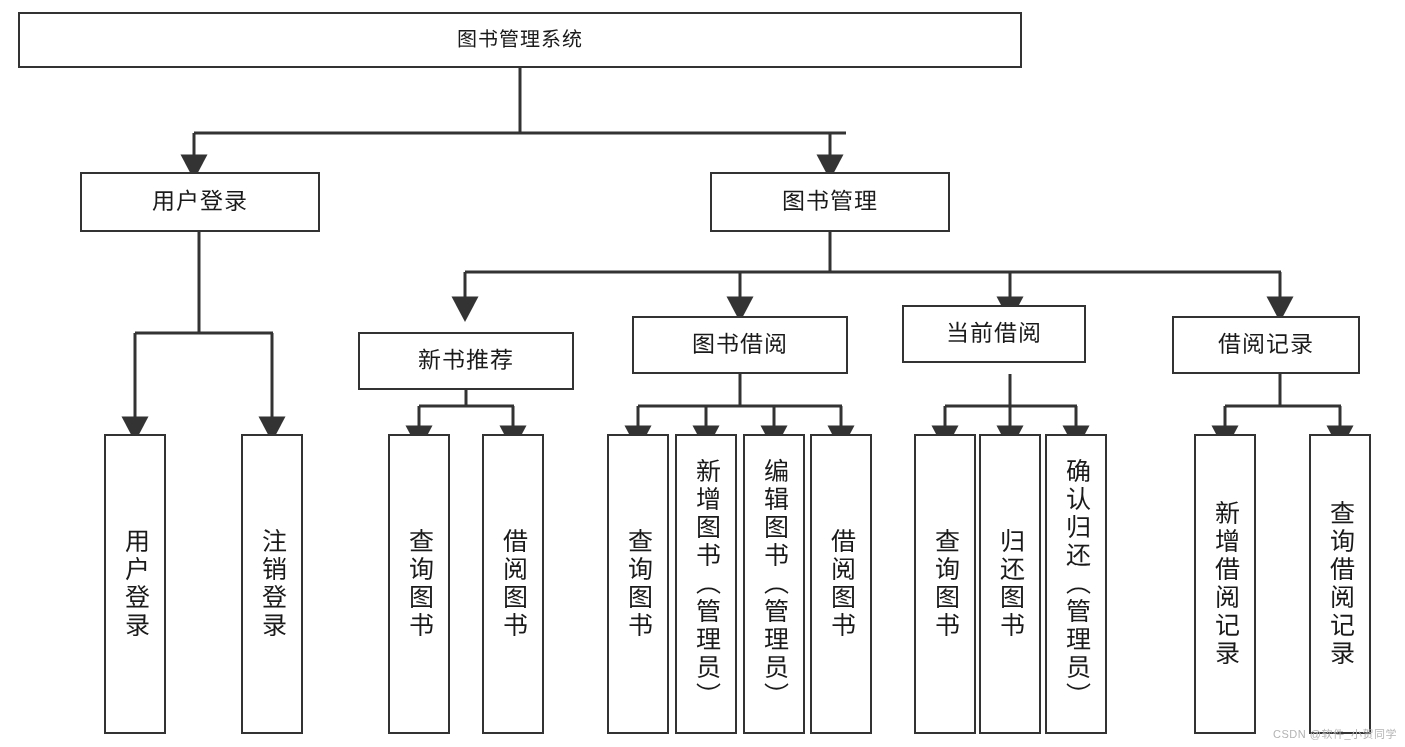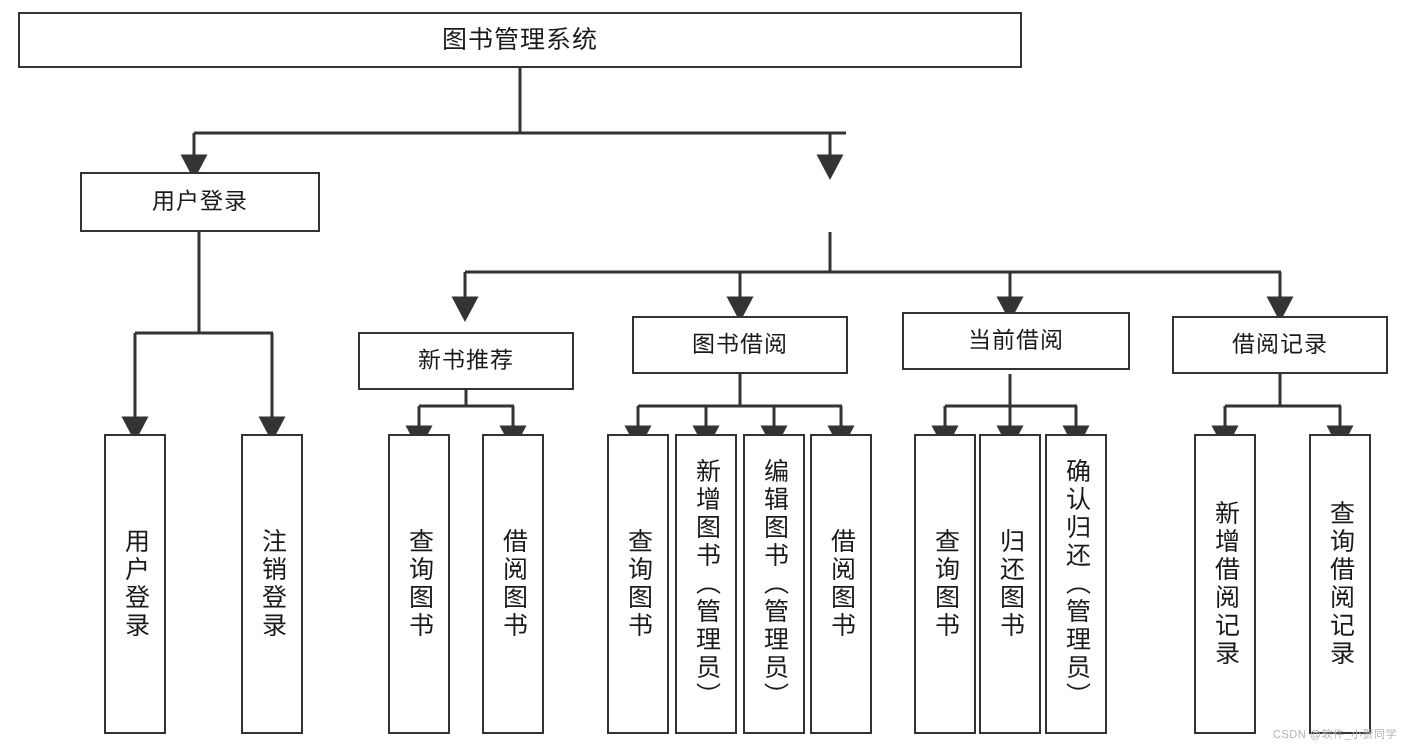--- a/index.html
+++ b/index.html
@@ -43,21 +43,21 @@
     line-height: 1.18;
     color: #1a1a1a;
     white-space: pre;
   }
   
   .node.horizontal .node-label {
     font-size: 23px;
     letter-spacing: 1px;
   }
   .node.root .node-label {
-    font-size: 25px;
+    font-size: 20px;
     letter-spacing: 1px;
     text-align: right;
   }
   
   .node.vertical {
     align-items: center;
     justify-content: center;
   }
   .node.vertical .node-label {
     writing-mode: vertical-rl;
@@ -132,31 +132,34 @@
     </g>
   </svg>
 
   <div class="node horizontal root" style="left:18px; top:12px; width:1004px; height:56px;">
     <span class="node-label">图书管理系统</span>
   </div>
 
   <div class="node horizontal" style="left:80px; top:172px; width:240px; height:60px;">
     <span class="node-label">用户登录</span>
   </div>
+  <div class="node horizontal" style="left:710px; top:172px; width:240px; height:60px;">
+    <span class="node-label">图书管理</span>
+  </div>
 
   <div class="node horizontal" style="left:358px; top:332px; width:216px; height:58px;">
     <span class="node-label">新书推荐</span>
   </div>
   <div class="node horizontal" style="left:632px; top:316px; width:216px; height:58px;">
     <span class="node-label">图书借阅</span>
   </div>
-  <div class="node horizontal" style="left:902px; top:312px; width:228px; height:58px;">
+  <div class="node horizontal" style="left:902px; top:305px; width:184px; height:58px;">
     <span class="node-label">当前借阅</span>
   </div>
-  <div class="node horizontal" style="left:1172px; top:316px; width:216px; height:58px;">
+  <div class="node horizontal" style="left:1172px; top:316px; width:188px; height:58px;">
     <span class="node-label">借阅记录</span>
   </div>
 
   <div class="node vertical" style="left:104px; top:434px; width:62px; height:300px;">
     <span class="node-label">用户登录</span>
   </div>
   <div class="node vertical" style="left:241px; top:434px; width:62px; height:300px;">
     <span class="node-label">注销登录</span>
   </div>
 

